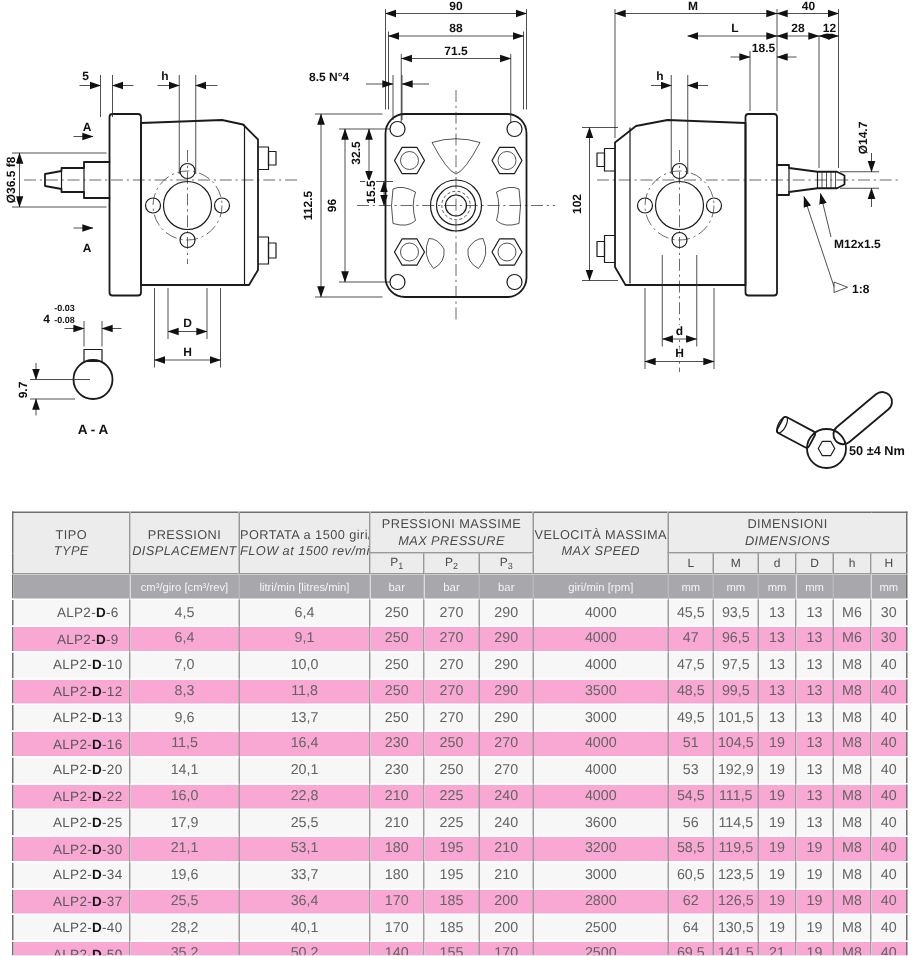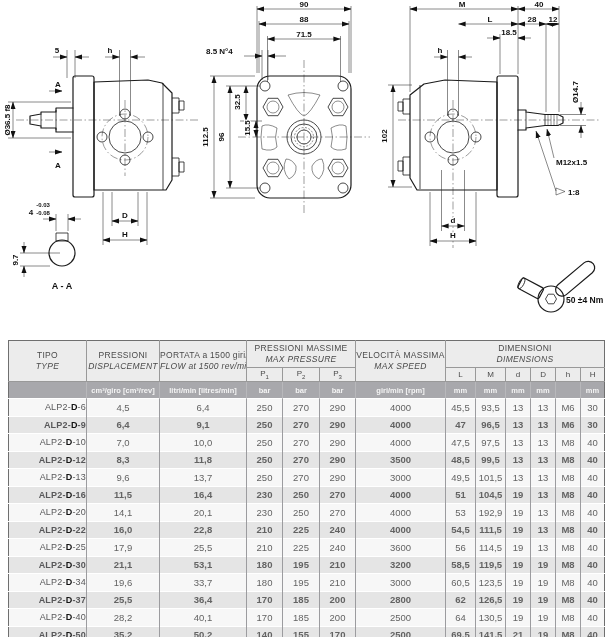--- a/index.html
+++ b/index.html
@@ -15,28 +15,28 @@
   .dtl{text-anchor:start;}
   
   .spec-table{width:596px;margin:4px 8px 0 8px;border-collapse:collapse;table-layout:fixed;border:1px solid #6f6f6f;}
   .spec-table th,.spec-table td{padding:0;overflow:hidden;white-space:nowrap;}
   .grp{background:#ececec;font-weight:normal;color:#4a4a4a;font-size:8.5px;line-height:1.3;letter-spacing:0.3px;border-left:1px solid #999;vertical-align:middle;height:26px;text-align:center;}
   .grp .en{font-style:italic;}
   .grp.first{border-left:none;}
   .grp.split{border-bottom:1px solid #999;margin-top:48px;}
   .sub th{background:#ececec;font-weight:normal;color:#4a4a4a;font-size:8px;height:13px;border-left:1px solid #999;text-align:center;}
   .sub sub{font-size:6px;}
-  .units td{background:#a8a8ac;color:#f4f4f4;font-size:7.5px;height:16px;text-align:center;border-left:1px solid #b8b8bb;border-top:1px solid #999;font-weight:bold;}
+  .units td{background:#a8a8ac;color:#f4f4f4;font-size:7.5px;height:16px;text-align:center;border-left:1px solid #b8b8bb;border-top:1px solid #999;}
   .units td:first-child{border-left:none;}
   tbody td{font-size:9.5px;height:16.5px;text-align:center;color:#636363;border-left:1px solid #9c9c9f;}
   tbody td:first-child{border-left:none;}
   tbody tr{border-top:1px solid #fff;}
   tbody tr.light{background:#f7f7f7;}
-  tbody tr.gray{background:#e5e5e5;font-weight:bold;}
-  td.c-type{text-align:right;padding-left:22px;font-size:9px;letter-spacing:0.2px;color:#58585a;}
+  tbody tr.gray{background:#f9a8d4;}
+  td.c-type{text-align:center;padding-left:22px;font-size:9px;letter-spacing:0.2px;color:#58585a;}
   td.c-type b{color:#141414;}
 </style>
 </head>
 <body>
 
 <div id="page">
 
 <svg width="612" height="332" viewBox="0 0 612 332">
   <defs>
     <marker id="ar" viewBox="0 0 10 10" refX="9.5" refY="5" markerWidth="7.5" markerHeight="7.5" orient="auto-start-reverse" markerUnits="userSpaceOnUse">

